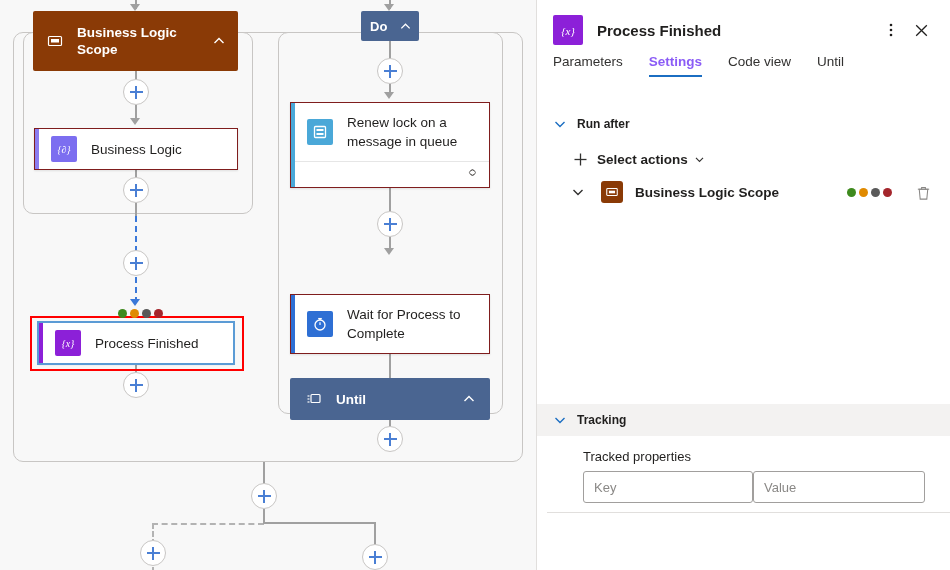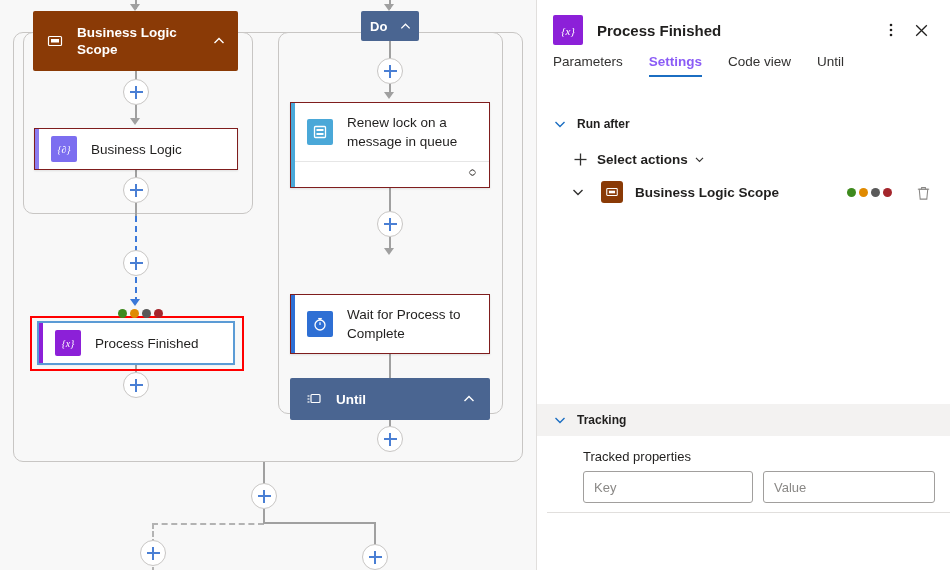--- a/index.html
+++ b/index.html
@@ -280,21 +280,21 @@
     display: flex; align-items: center; justify-content: center;
     cursor: pointer; color: #8a8886; flex: 0 0 auto;
   }
 
   #tracked-properties-label {
     position: absolute; left: 583px; top: 449px;
     font-size: 13px; color: #201f1e;
   }
   #tracked-properties-inputs {
     position: absolute; left: 583px; top: 471px;
-    display: flex; gap: 10px;
+    display: flex; gap: 0;
   }
   .tp-input {
     height: 32px;
     border: 1px solid #a19f9d;
     border-radius: 3px;
     background: #ffffff;
     font-family: "Liberation Sans", sans-serif;
     font-size: 13px;
     padding: 0 10px;
     color: #201f1e;

